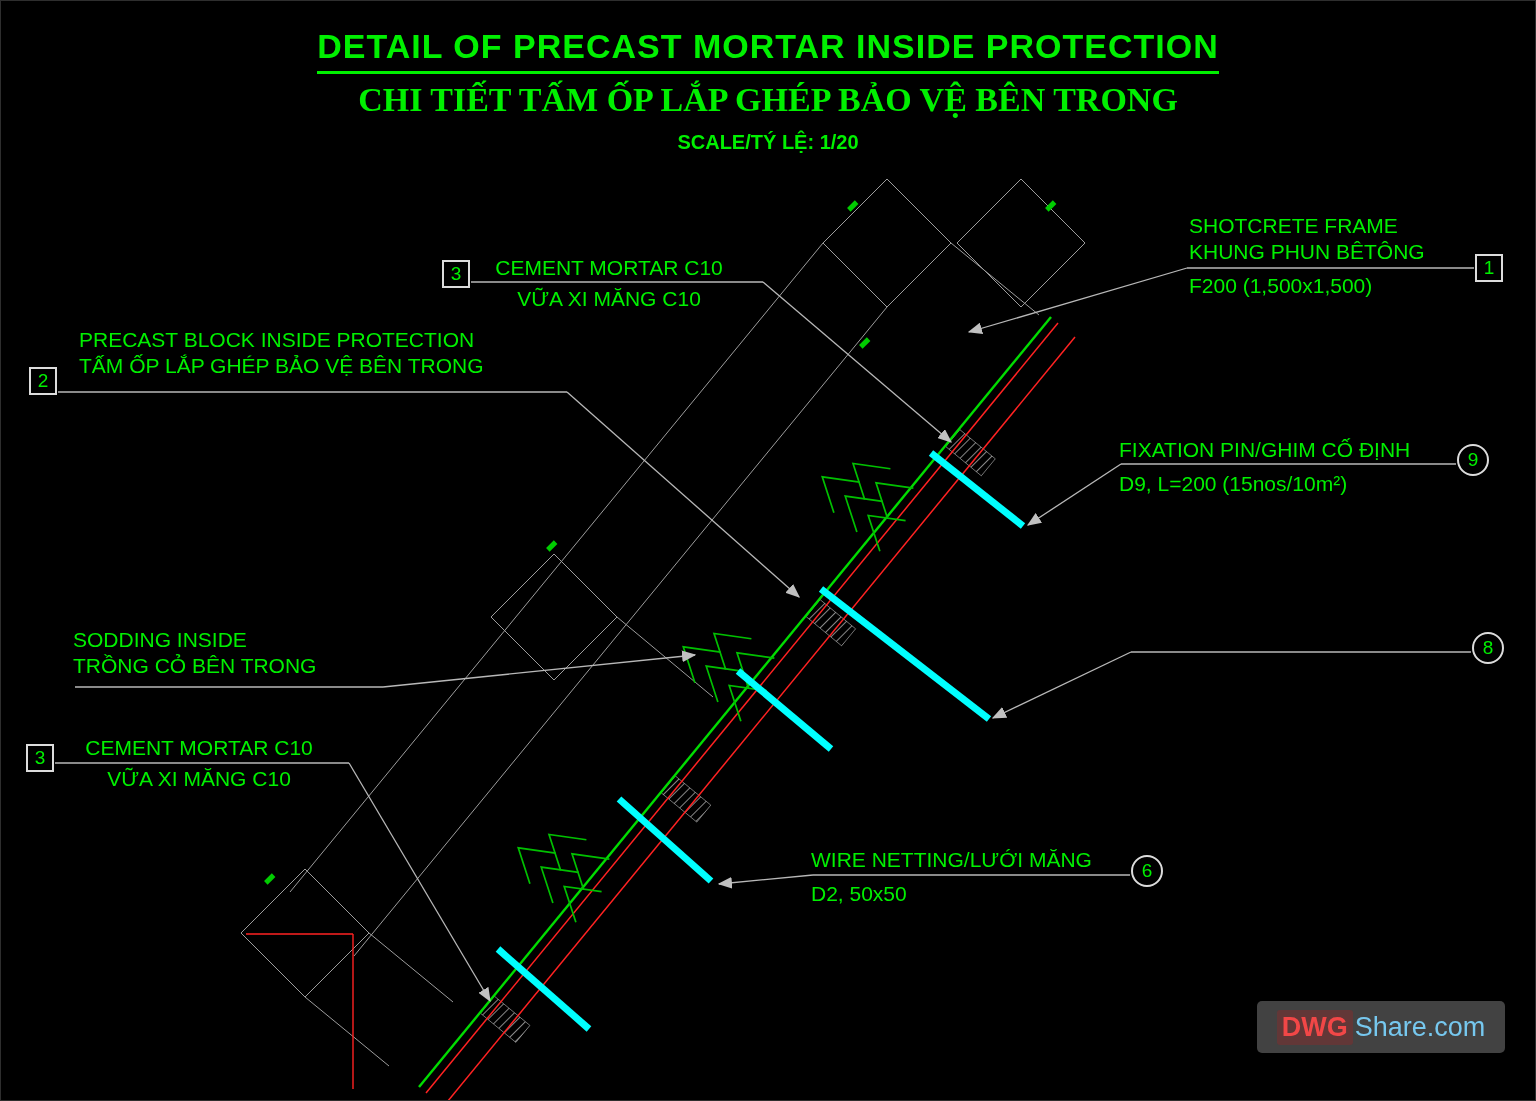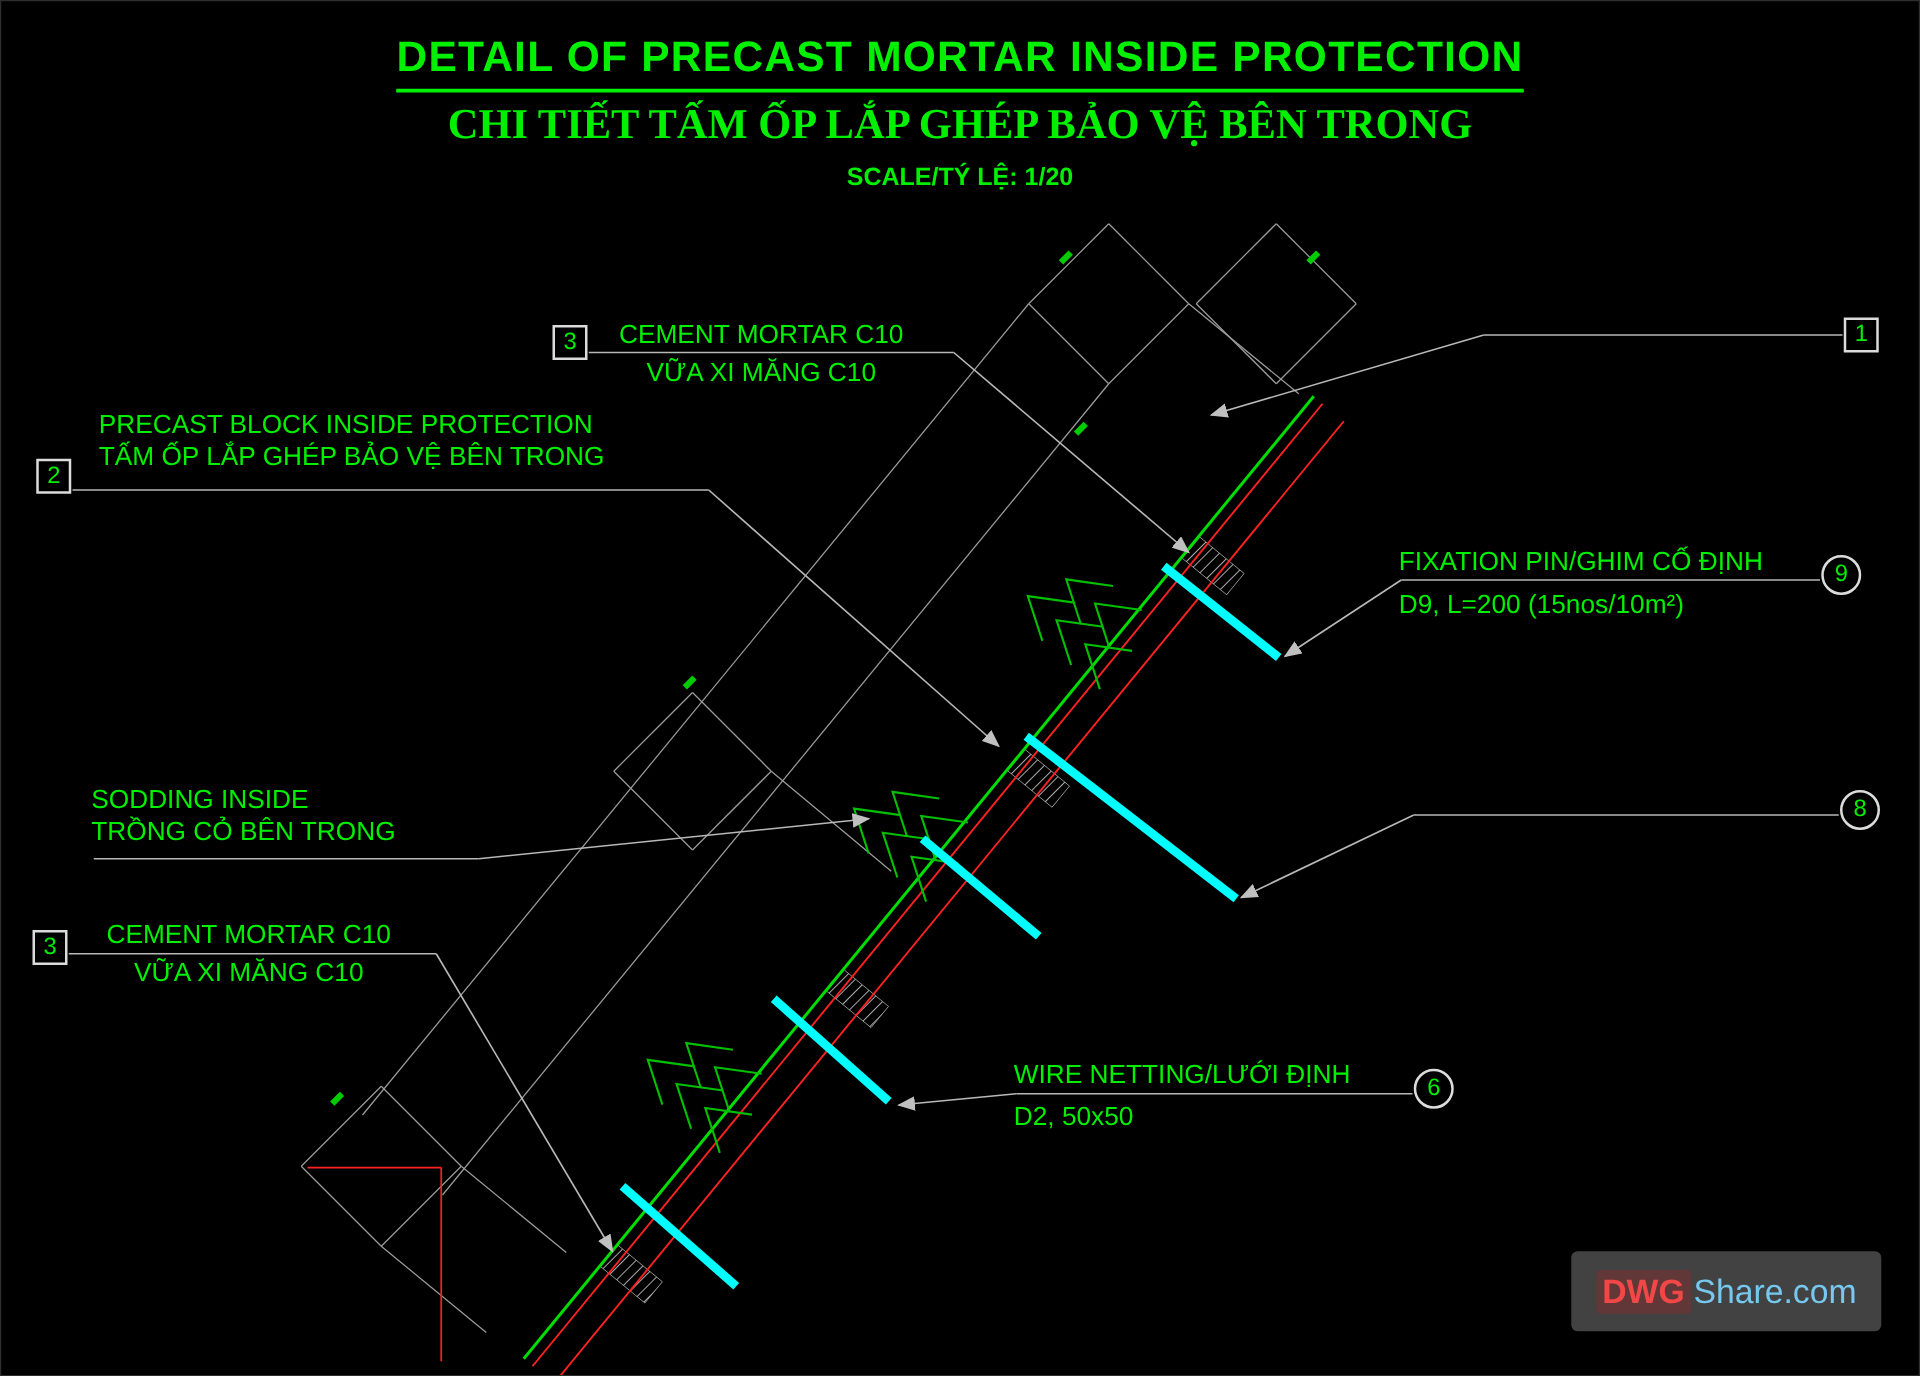--- a/index.html
+++ b/index.html
@@ -31,21 +31,21 @@
   .mk.square{width:28px;height:28px;}
   .mk.circle{width:32px;height:32px;border-radius:50%;}
   #mk-1{left:1474px;top:253px;}
   #mk-2{left:28px;top:366px;}
   #mk-3a{left:441px;top:259px;}
   #mk-3b{left:25px;top:743px;}
   #mk-9{left:1456px;top:443px;}
   #mk-8{left:1471px;top:631px;}
   #mk-6{left:1130px;top:854px;}
   
-  #watermark{position:absolute;left:1256px;top:1000px;width:248px;height:64px;background:#464646;
+  #watermark{position:absolute;left:1256px;top:1000px;width:248px;height:52px;background:#464646;
      border-radius:5px;display:flex;align-items:center;justify-content:center;font-size:27px;opacity:.95;}
   .wm-dwg{color:#ff4b4b;font-weight:bold;background:rgba(160,40,40,.38);padding:2px 5px;border-radius:3px;}
   .wm-share{color:#7dd3fc;margin-left:2px;}
 </style>
 </head>
 <body>
 
 <div class="page">
 
   <svg class="svg-layer" width="1536" height="1101" viewBox="0 0 1536 1101">
@@ -149,20 +149,25 @@
       <rect x="263" y="876" width="11" height="5" transform="rotate(-45 268 878)"></rect>
     </g>
   </svg>
 
   <div class="hdr">
     <div><span class="t1">DETAIL OF PRECAST MORTAR INSIDE PROTECTION</span></div>
     <div class="t2">CHI TIẾT TẤM ỐP LẮP GHÉP BẢO VỆ BÊN TRONG</div>
     <div class="scale">SCALE/TÝ LỆ: 1/20</div>
   </div>
 
+  <div class="ann" id="ann-shotcrete">
+    <div class="l1">SHOTCRETE FRAME</div>
+    <div class="l2">KHUNG PHUN BÊTÔNG</div>
+    <div class="note">F200 (1,500x1,500)</div>
+  </div>
 
   <div class="ann" id="ann-precast">
     <div class="l1">PRECAST BLOCK INSIDE PROTECTION</div>
     <div class="l2">TẤM ỐP LẮP GHÉP BẢO VỆ BÊN TRONG</div>
   </div>
 
   <div class="ann" id="ann-cement-top">
     <div class="l1">CEMENT MORTAR C10</div>
     <div class="l2">VỮA XI MĂNG C10</div>
   </div>
@@ -177,21 +182,21 @@
     <div class="l1">SODDING INSIDE</div>
     <div class="l2">TRỒNG CỎ BÊN TRONG</div>
   </div>
 
   <div class="ann" id="ann-cement-left">
     <div class="l1">CEMENT MORTAR C10</div>
     <div class="l2">VỮA XI MĂNG C10</div>
   </div>
 
   <div class="ann" id="ann-wire">
-    <div class="l1">WIRE NETTING/LƯỚI ĐỊNH</div>
+    <div class="l1">WIRE NETTING/LƯỚI MĂNG</div>
     <div class="note">D2, 50x50</div>
   </div>
 
   <div class="mk square" id="mk-1">1</div>
   <div class="mk square" id="mk-2">2</div>
   <div class="mk square" id="mk-3a">3</div>
   <div class="mk square" id="mk-3b">3</div>
   <div class="mk circle" id="mk-9">9</div>
   <div class="mk circle" id="mk-8">8</div>
   <div class="mk circle" id="mk-6">6</div>

